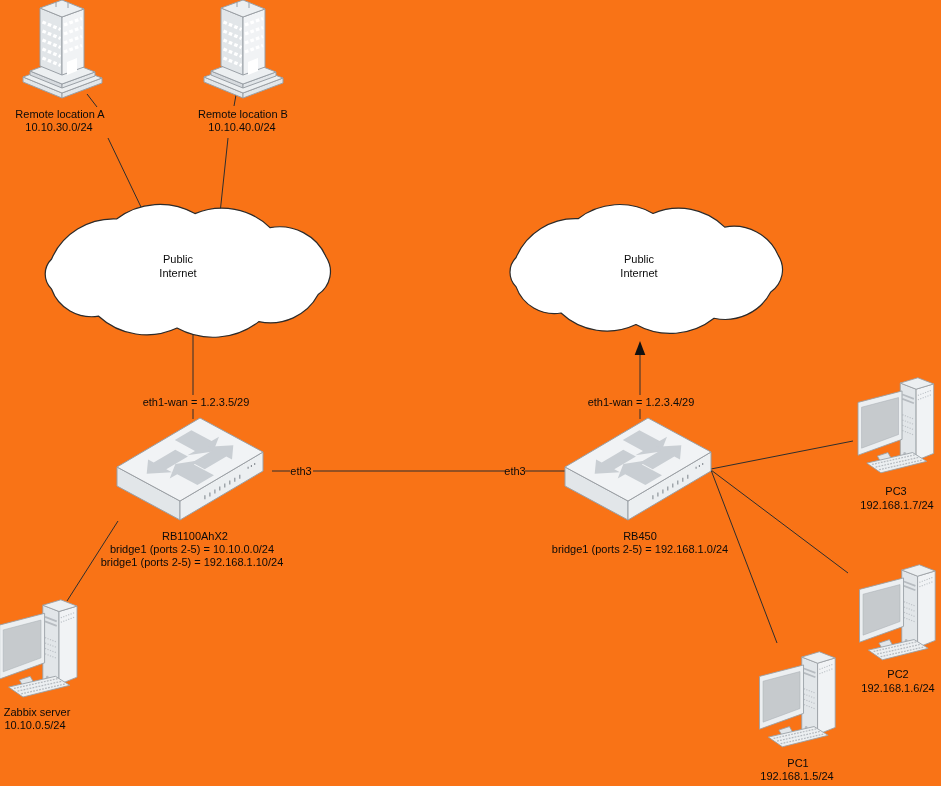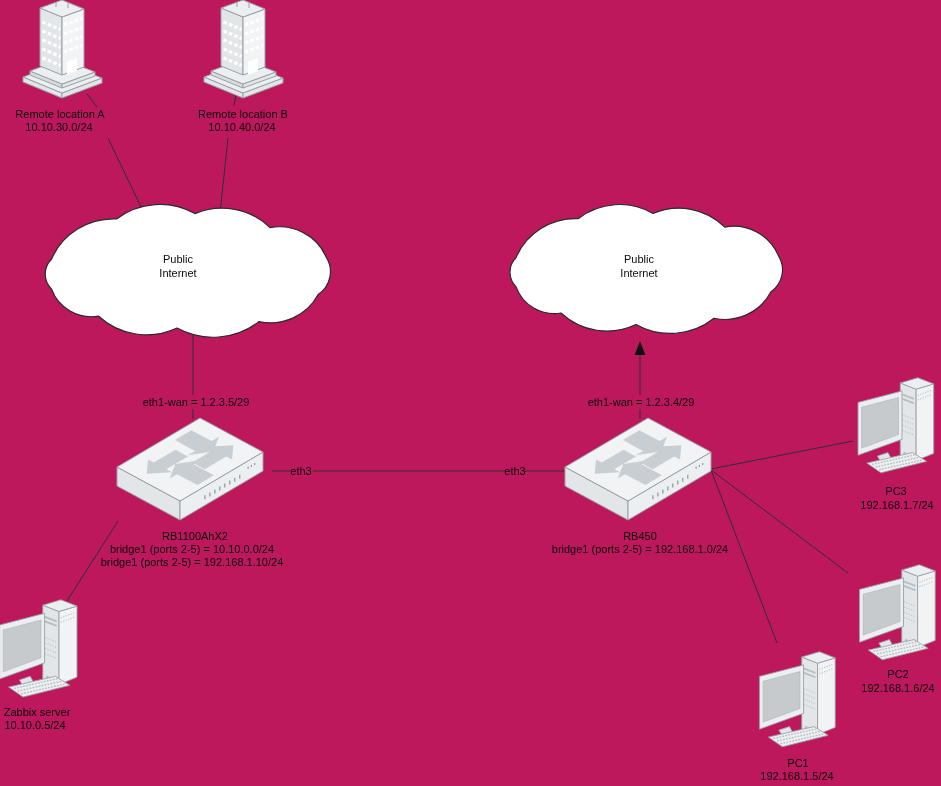--- a/index.html
+++ b/index.html
@@ -1,16 +1,16 @@
 <!DOCTYPE html>
 <html><head>
 <meta charset="utf-8">
 <style>
   html,body{margin:0;padding:0;background:#fff;}
-  .stage{position:relative;width:941px;height:786px;background:#be185d;overflow:hidden;}
+  .stage{position:relative;width:941px;height:786px;background:#f97316;overflow:hidden;}
   svg text{font-family:"Liberation Sans","DejaVu Sans",sans-serif;font-size:11px;fill:#0a0a0a;}
   .wire{stroke:#2e2e2e;stroke-width:1;fill:none;}
   .ahead{fill:#111;stroke:none;}
   .s{stroke:#9aa0a6;stroke-width:1;stroke-linejoin:round;}
   .f-light{fill:#f1f3f5;}
   .f-mid{fill:#e2e6e9;}
   .f-soft{fill:#eceff1;}
   .f-dark{fill:#d7dbdf;}
   .f-screen{fill:#c6cacd;}
   .f-arrow{fill:#c9ced3;stroke:none;}

